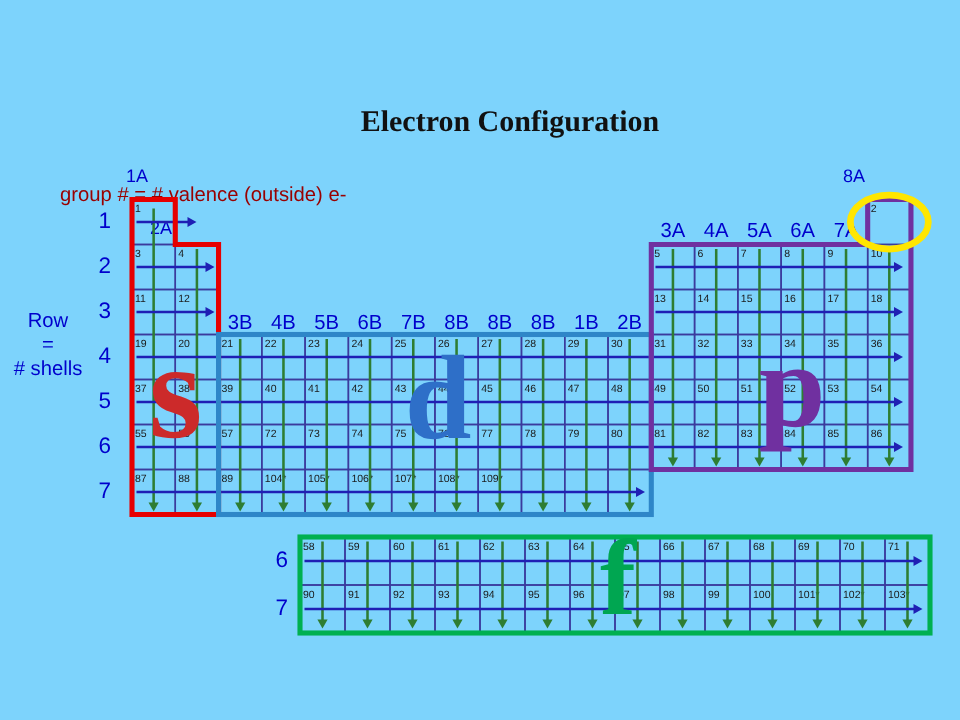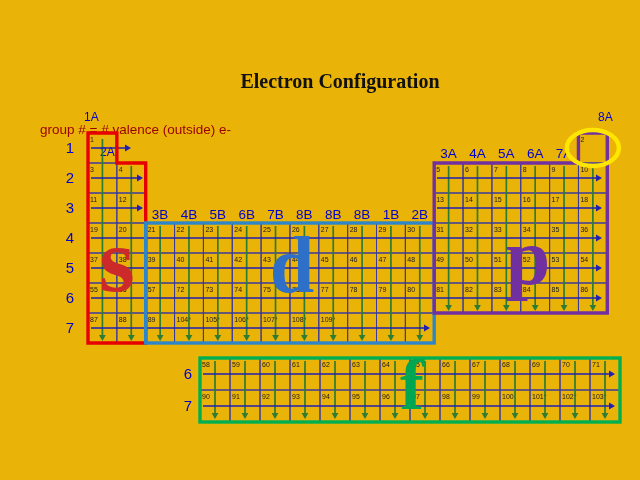--- a/index.html
+++ b/index.html
@@ -1,44 +1,49 @@
 <!DOCTYPE html>
 <html><head>
 <meta charset="utf-8">
 <style>
   html,body{margin:0;padding:0;background:#fff;}
-  .stage{position:relative;width:640px;height:480px;background:#eab308;overflow:hidden;
+  .stage{position:relative;width:640px;height:480px;background:#7dd3fc;overflow:hidden;
          font-family:"Liberation Sans",sans-serif;}
   .title{position:absolute;left:40px;top:70px;width:600px;text-align:center;
          font-family:"Liberation Serif",serif;font-weight:bold;font-size:20px;color:#111;}
   .subtitle{position:absolute;left:40px;top:122px;width:600px;text-align:left;
             font-size:13.5px;color:#990000;}
   .blue-label{position:absolute;font-size:12px;color:#0000cc;}
   .g1a{left:84px;top:110px;}
-  .g8a{left:598px;top:110px;}
+  .g8a{left:562px;top:110px;}
   .g2a{left:100px;top:145px;}
   .rowcap{position:absolute;left:2px;top:206px;width:60px;text-align:center;
           font-size:13.5px;color:#0000cc;line-height:16px;}
   .period{position:absolute;left:50px;width:24px;text-align:right;
           font-size:15px;color:#0000cc;}
   .fperiod{position:absolute;left:176px;width:16px;text-align:right;
            font-size:15px;color:#0000cc;}
   svg#diagram{position:absolute;left:0;top:0;font-family:"Liberation Sans",sans-serif;}
 </style>
 </head>
 <body>
 
 <div class="stage">
   <div class="title">Electron Configuration</div>
   <div class="subtitle">group # = # valence (outside) e-</div>
 
   <div class="blue-label g1a">1A</div>
   <div class="blue-label g8a">8A</div>
   <div class="blue-label g2a">2A</div>
 
+  <div class="rowcap">
+    <div>Row</div>
+    <div>=</div>
+    <div># shells</div>
+  </div>
 
   <div id="period-labels">
       <div class="period" style="top: 139px;">1</div>
       <div class="period" style="top: 169px;">2</div>
       <div class="period" style="top: 199px;">3</div>
       <div class="period" style="top: 229px;">4</div>
       <div class="period" style="top: 259px;">5</div>
       <div class="period" style="top: 289px;">6</div>
       <div class="period" style="top: 319px;">7</div>
     </div>

